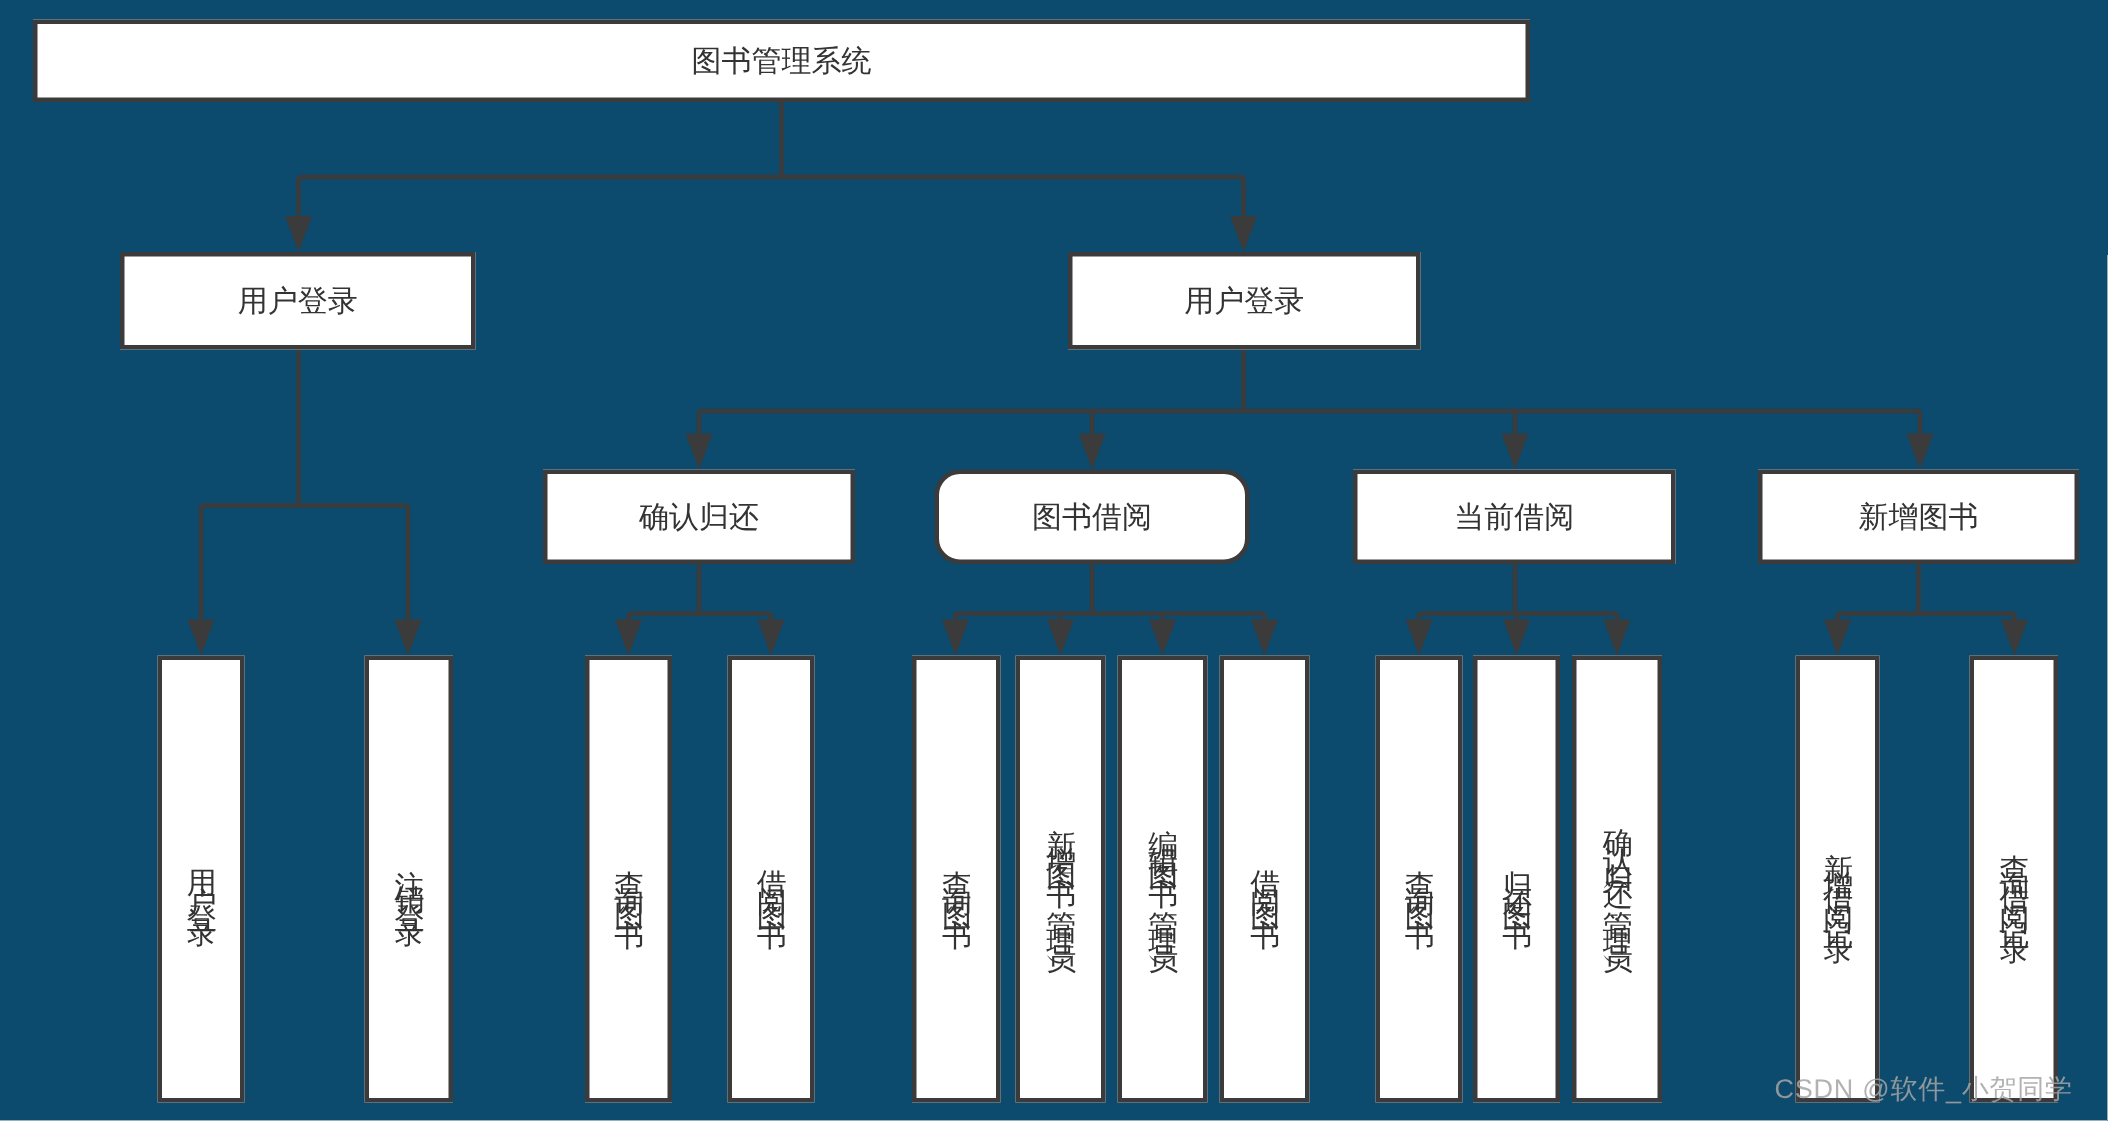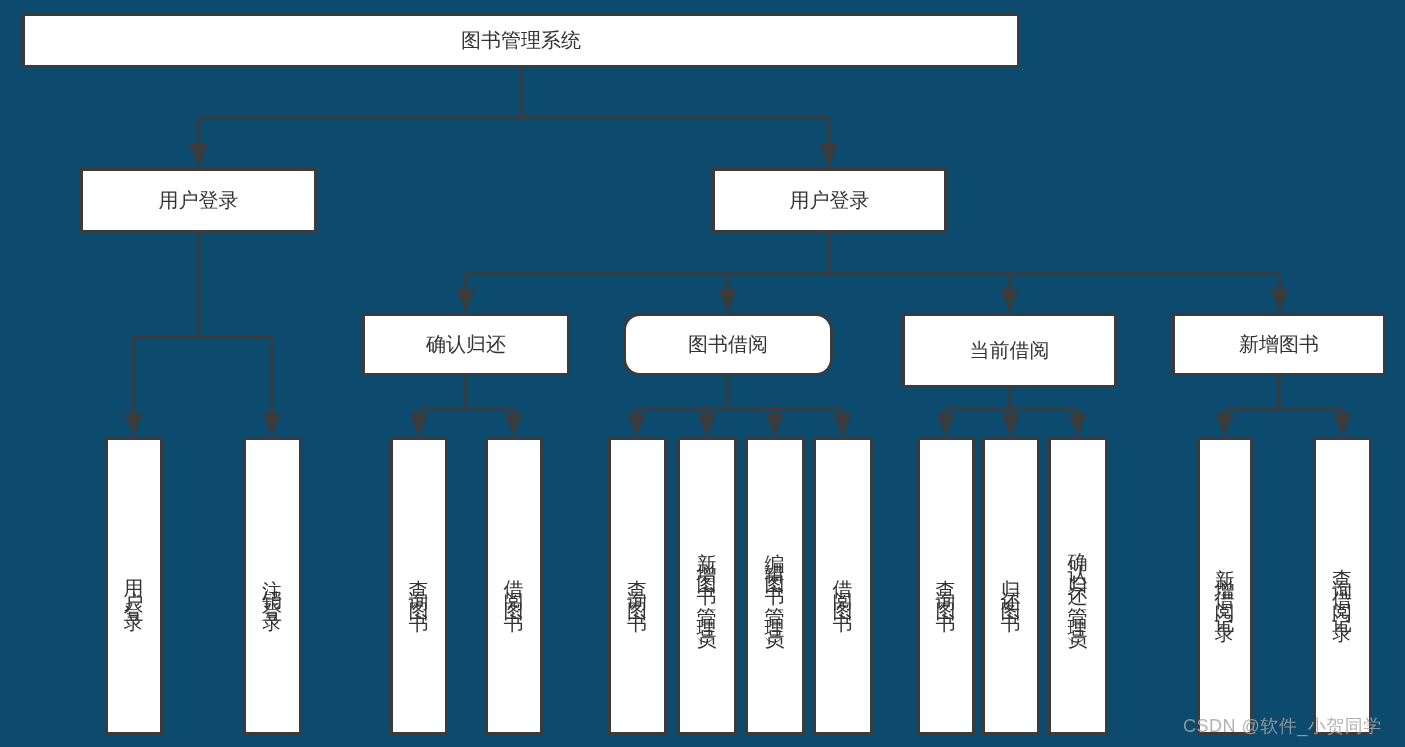--- a/index.html
+++ b/index.html
@@ -39,21 +39,21 @@
     text-orientation: mixed;
     letter-spacing: 11px;
     line-height: 1;
   }
   
   .n-root            { left: 22px;   top: 13px;  width: 998px; height: 55px; }
   .n-user-login      { left: 80px;   top: 168px; width: 237px; height: 65px; }
   .n-book-mgmt       { left: 712px;  top: 168px; width: 235px; height: 65px; }
   .n-new-book-rec    { left: 362px;  top: 313px; width: 208px; height: 63px; }
   .n-book-borrow     { left: 623px;  top: 313px; width: 210px; height: 63px; border-radius: 17px; }
-  .n-current-borrow  { left: 902px;  top: 313px; width: 215px; height: 75px; }
+  .n-current-borrow  { left: 902px;  top: 313px; width: 215px; height: 63px; }
   .n-borrow-records  { left: 1172px; top: 313px; width: 214px; height: 63px; }
   .n-leaf-user-login { left: 105px; }
   .n-leaf-logout     { left: 243px; width: 59px; }
   .n-query-books-1   { left: 390px; }
   .n-borrow-books-1  { left: 485px; }
   .n-query-books-2   { left: 608px; width: 59px; }
   .n-add-books       { left: 677px; width: 60px; }
   .n-edit-books      { left: 745px; width: 60px; }
   .n-borrow-books-2  { left: 813px; width: 60px; }
   .n-query-books-3   { left: 917px; }

